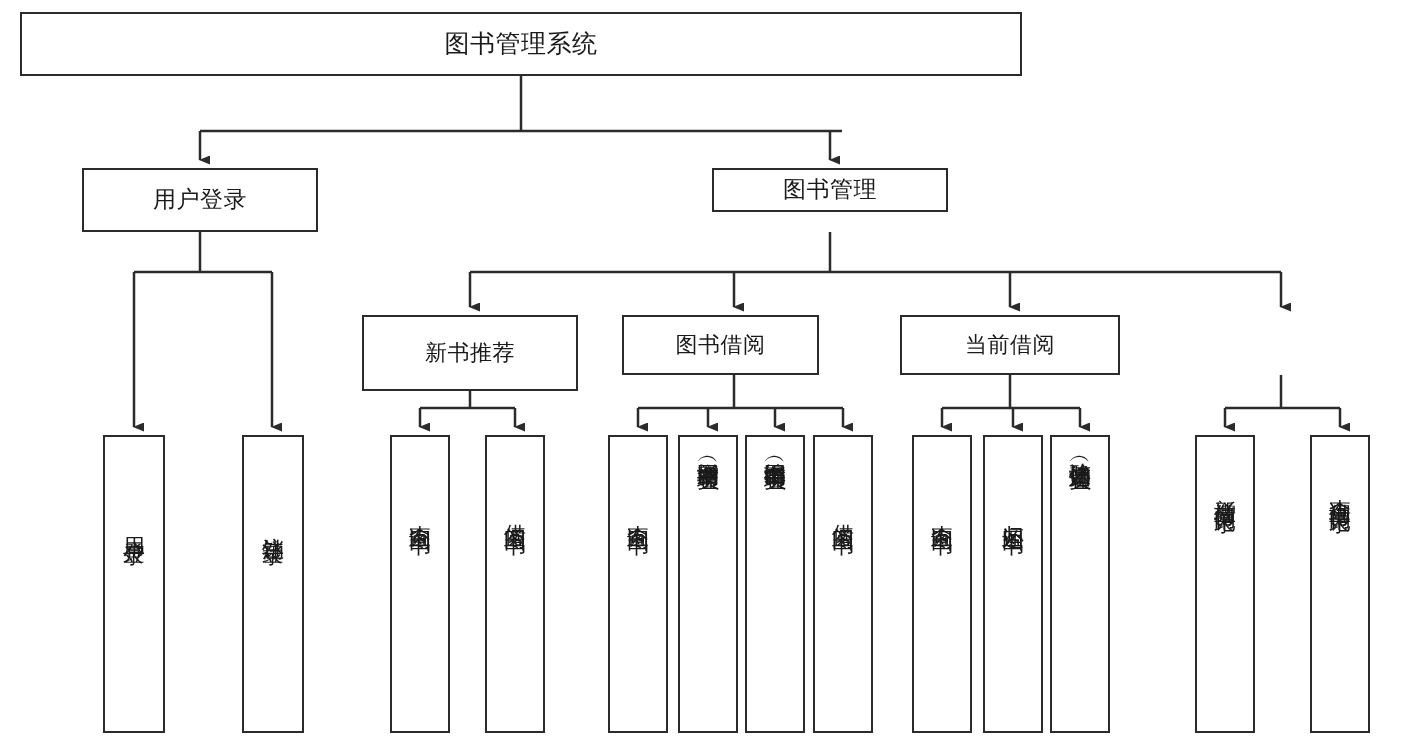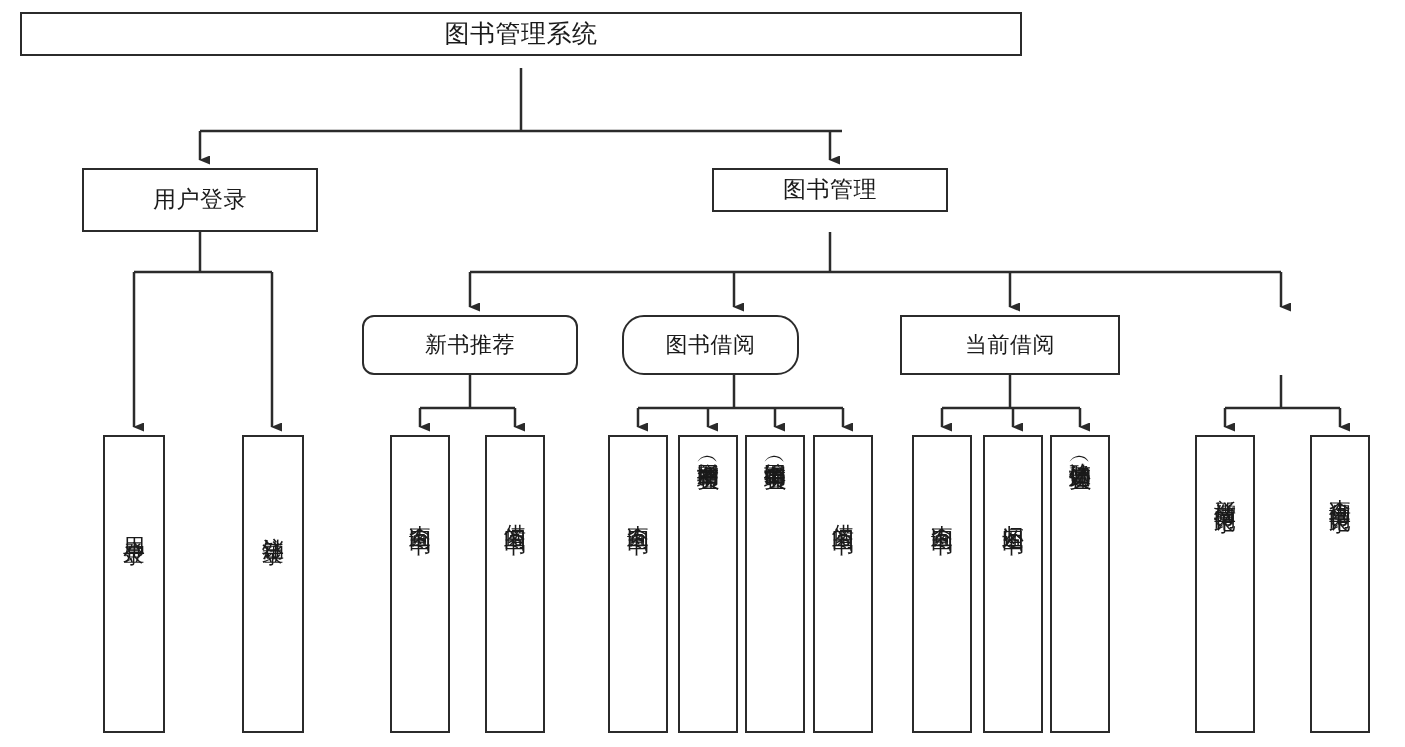--- a/index.html
+++ b/index.html
@@ -128,35 +128,35 @@
       <path d="M 1013,408 L 1013,427" marker-end="url(#arrowhead)"></path>
       <path d="M 1080,408 L 1080,427" marker-end="url(#arrowhead)"></path>
 
       <path d="M 1281,375 L 1281,408"></path>
       <path d="M 1225,408 L 1340,408"></path>
       <path d="M 1225,408 L 1225,427" marker-end="url(#arrowhead)"></path>
       <path d="M 1340,408 L 1340,427" marker-end="url(#arrowhead)"></path>
     </g>
   </svg>
 
-  <div class="node level-root" style="left:20px; top:12px; width:1002px; height:44px;">
+  <div class="node level-root" style="left:20px; top:12px; width:1002px; height:64px;">
     <span class="label">图书管理系统</span>
   </div>
 
   <div class="node level-branch" style="left:82px; top:168px; width:236px; height:64px;">
     <span class="label">用户登录</span>
   </div>
   <div class="node level-branch" style="left:712px; top:168px; width:236px; height:44px;">
     <span class="label">图书管理</span>
   </div>
 
-  <div class="node level-sub" style="left:362px; top:315px; width:216px; height:60px;border-radius:12px;">
+  <div class="node level-sub" style="left:362px; top:315px; width:216px; height:76px;">
     <span class="label">新书推荐</span>
   </div>
-  <div class="node level-sub" style="left:622px; top:315px; width:177px; height:60px;border-radius:22px;">
+  <div class="node level-sub" style="left:622px; top:315px; width:197px; height:60px;">
     <span class="label">图书借阅</span>
   </div>
   <div class="node level-sub" style="left:900px; top:315px; width:220px; height:60px;align-items:center;">
     <span class="label">当前借阅</span>
   </div>
 
   <div class="node level-leaf" style="left:103px; top:435px; width:62px; height:298px; padding-top:82px;">
     <span class="label">用户登录</span>
   </div>
   <div class="node level-leaf" style="left:242px; top:435px; width:62px; height:298px; padding-top:82px;">

